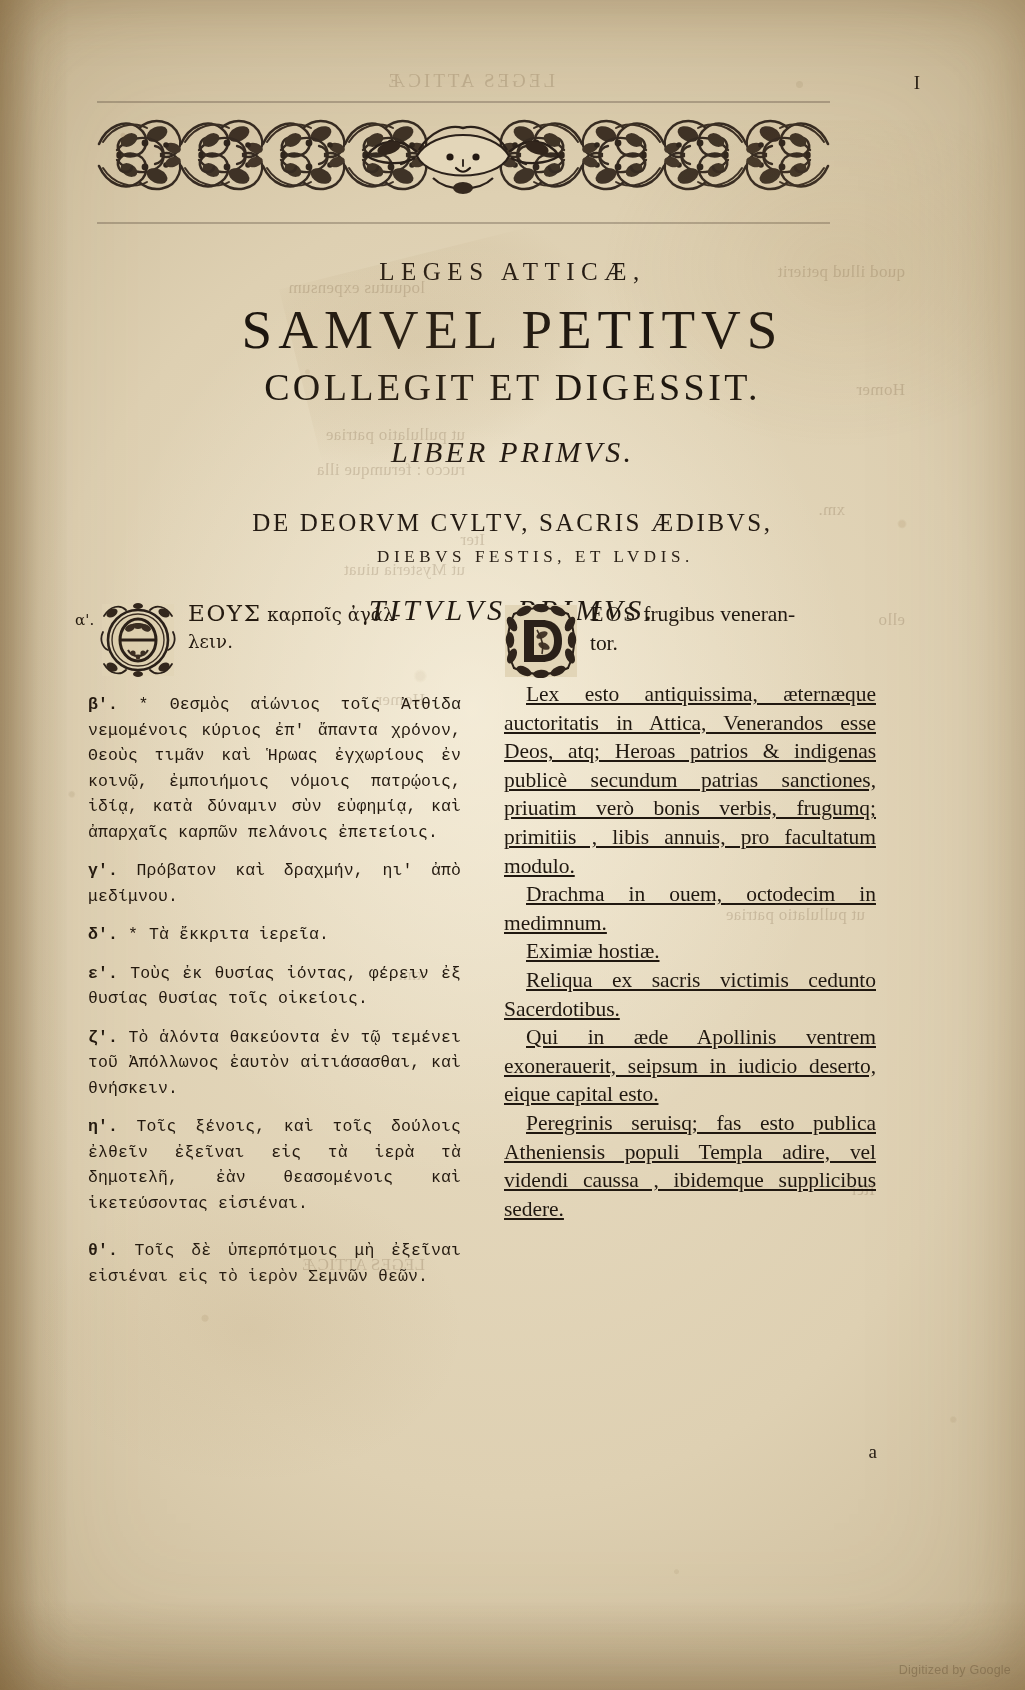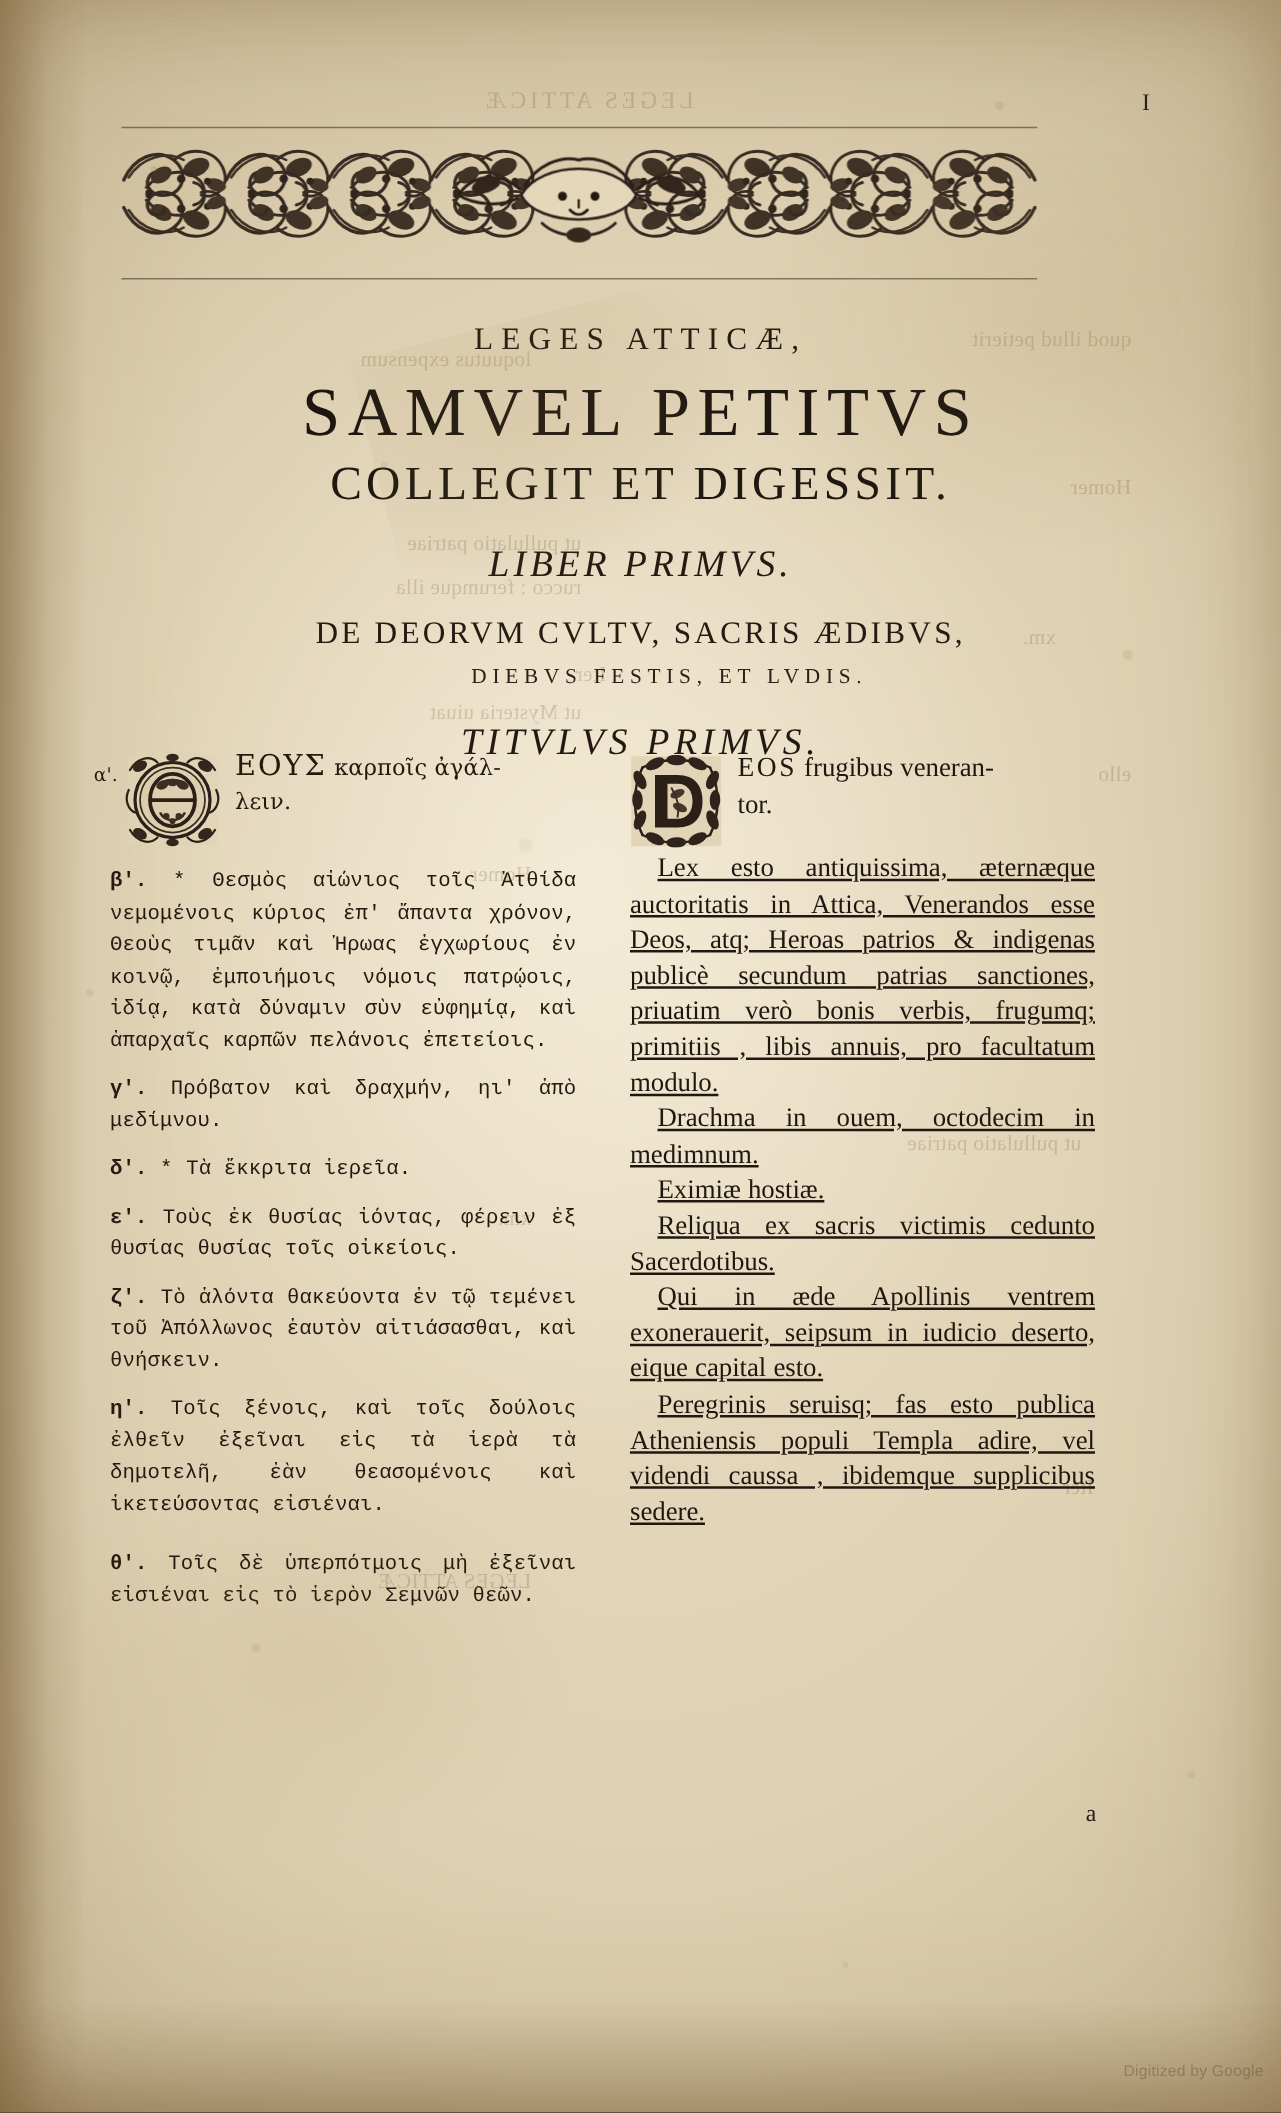--- a/index.html
+++ b/index.html
@@ -120,21 +120,21 @@
     color: #1f1810;
   }
   #t-liber {
     font-style: italic;
     font-size: 30px; letter-spacing: 3.2px;
     margin-top: 26px;
     color: #241b13;
   }
   #t-dedeorum {
     font-size: 25px; letter-spacing: 2.6px;
-    margin-top: 24px;
+    margin-top: 40px;
     color: #241b13;
   }
   #t-diebus {
     font-size: 17px; letter-spacing: 4.6px;
     margin-top: 10px;
     color: #2a2017;
     margin-left: 46px;
   }
   #t-titulus {
     font-style: italic;
@@ -214,21 +214,21 @@
   .lt-body { margin-top: 0; text-decoration: underline; }
 
   
   #signature {
     position: absolute; right: 148px; top: 1441px;
     font-size: 19px; color: #2a2017;
   }
 
   
   #watermark {
-    position: absolute; right: 14px; bottom: 26px;
+    position: absolute; right: 14px; bottom: 13px;
     font-family: "Liberation Sans", sans-serif;
     font-size: 12.5px;
     color: rgba(90,70,44,0.38);
     letter-spacing: .2px;
     margin-top: 22px;
   }
 </style>
 </head>
 <body>
 

